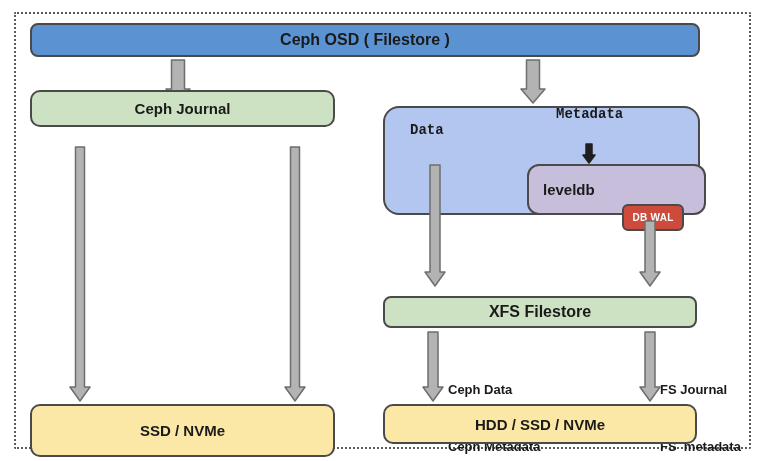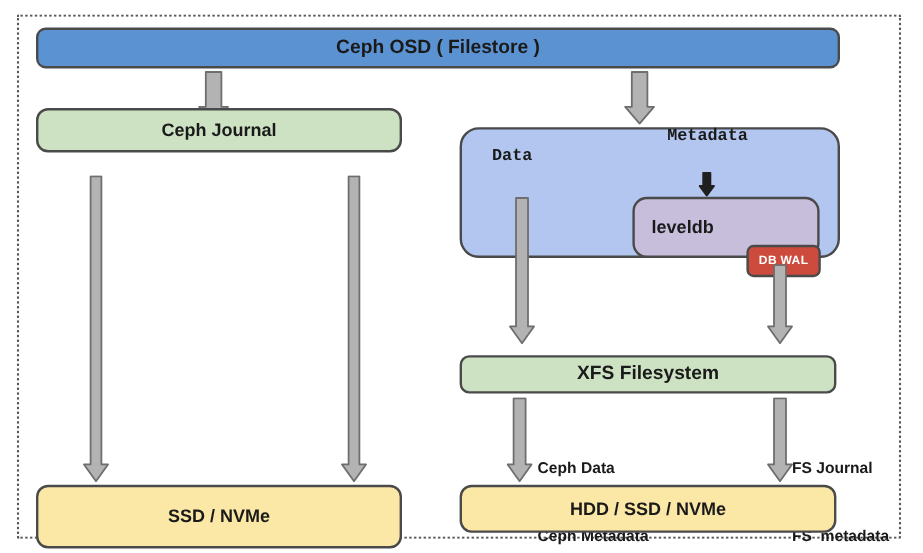--- a/index.html
+++ b/index.html
@@ -18,21 +18,21 @@
   .osd-bar{left:30px;top:23px;width:670px;height:34px;background:var(--bar-blue);border-radius:8px;font-size:16px;}
   .journal-bar{left:30px;top:90px;width:305px;height:37px;background:var(--bar-green);border-radius:10px;font-size:15px;}
   .store-box{
     position:absolute;left:383px;top:106px;width:317px;height:109px;
     background:var(--container-blue);border:2px solid #4a4a4a;border-radius:16px;box-sizing:border-box;
   }
   .floating-label{position:absolute;font-weight:bold;font-size:14px;font-family:Liberation Mono, monospace;}
   .data-label{left:410px;top:122px;}
   .metadata-label{left:556px;top:106px;}
   .leveldb-box{
-    position:absolute;left:527px;top:164px;width:156px;height:51px;
+    position:absolute;left:527px;top:164px;width:179px;height:51px;
     background:var(--leveldb-lavender);border:2px solid #4a4a4a;border-radius:12px;box-sizing:border-box;
     display:flex;align-items:center;padding-left:14px;font-weight:bold;font-size:15px;
   }
   .dbwal-badge{
     position:absolute;left:622px;top:204px;width:62px;height:27px;
     background:var(--wal-red);border:2px solid #4a4a4a;border-radius:6px;box-sizing:border-box;
     display:flex;align-items:center;justify-content:center;
     color:#ffffff;font-weight:bold;font-size:10px;letter-spacing:.3px;
   }
   .xfs-bar{left:383px;top:296px;width:314px;height:32px;background:var(--bar-green);border-radius:8px;font-size:16px;}
@@ -106,21 +106,21 @@
       </svg>
     </div>
 
   <div class="arrow" style="left:639px;top:220px;width:22px;height:67px;">
       <svg width="22" height="67" style="display:block">
         <polygon points="6,1 16,1 16,52 21,52 11,66 1,52 6,52" fill="#B3B3B3" stroke="#6E6E6E" stroke-width="1.5" stroke-linejoin="round"></polygon>
       </svg>
     </div>
 
   <div class="bar xfs-bar">
-    <span>XFS Filesystem</span>
+    <span>XFS Filestore</span>
   </div>
 
   <div class="arrow" style="left:422px;top:331px;width:22px;height:71px;">
       <svg width="22" height="71" style="display:block">
         <polygon points="6,1 16,1 16,56 21,56 11,70 1,56 6,56" fill="#B3B3B3" stroke="#6E6E6E" stroke-width="1.5" stroke-linejoin="round"></polygon>
       </svg>
     </div>
   <div class="arrow" style="left:639px;top:331px;width:22px;height:71px;">
       <svg width="22" height="71" style="display:block">
         <polygon points="6,1 16,1 16,56 21,56 11,70 1,56 6,56" fill="#B3B3B3" stroke="#6E6E6E" stroke-width="1.5" stroke-linejoin="round"></polygon>

